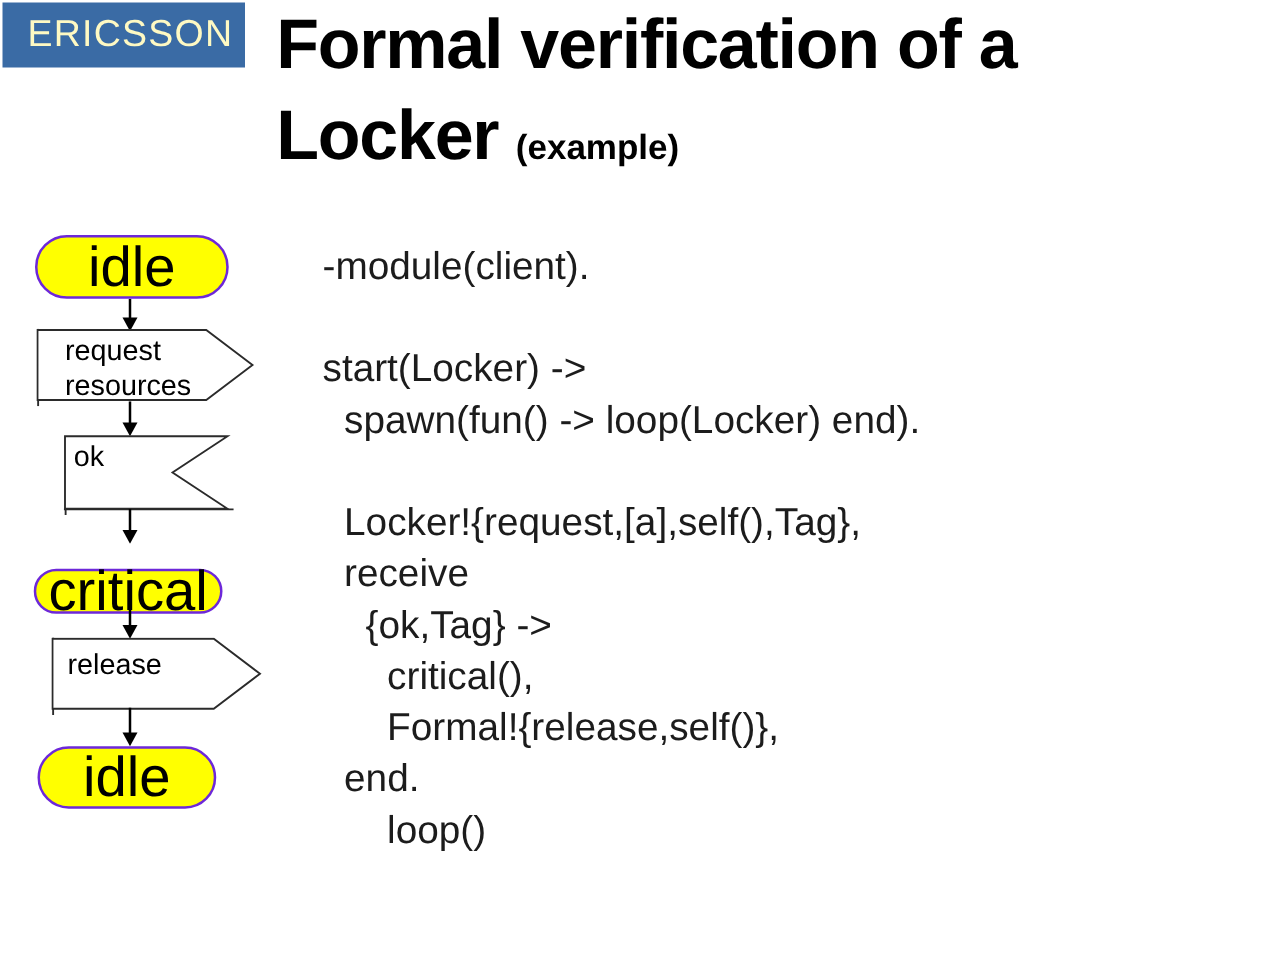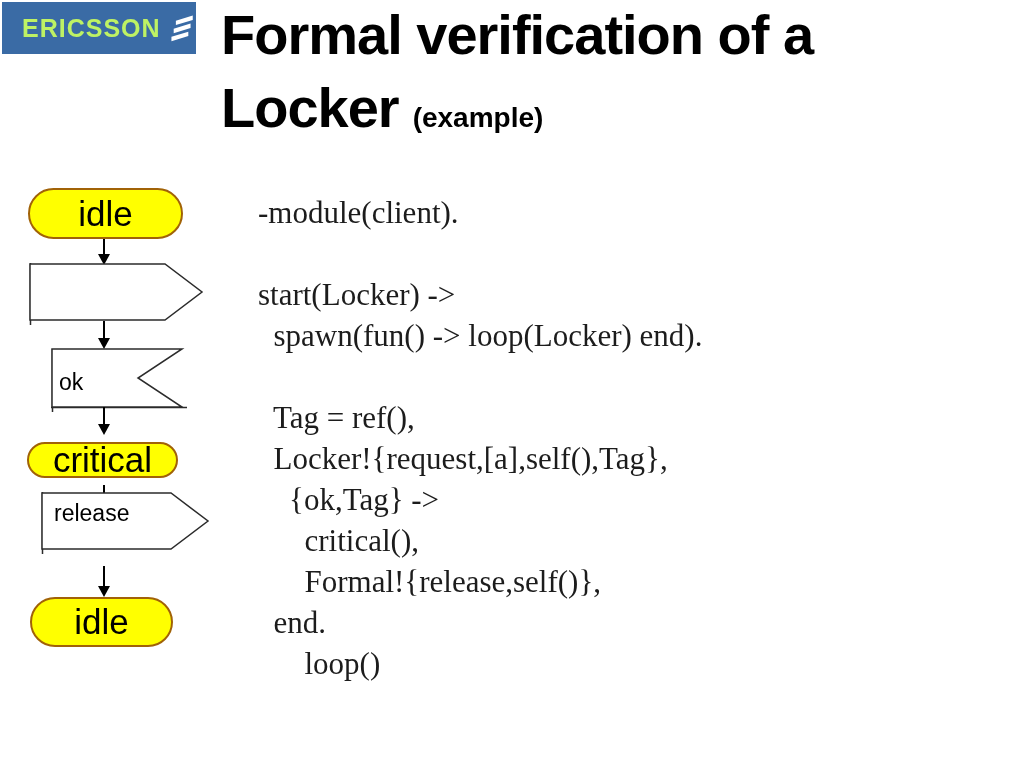--- a/index.html
+++ b/index.html
@@ -23,23 +23,23 @@
   
   .logo {
     position: absolute;
     left: 2px; top: 2px;
     width: 194px; height: 52px;
     background: var(--logo-blue);
     display: flex;
     align-items: center;
   }
   .logo-text {
-    color: #bef264;
-    font-weight: bold;
-    font-size: 25px;
+    color: #fef9c3;
+    font-weight: normal;
+    font-size: 30px;
     letter-spacing: 1px;
     margin-left: 20px;
   }
   .logo-emblem { margin-left: 9px; display: block; }
 
   
   .title {
     position: absolute;
     left: 221px; top: -2px;
     font-weight: bold;
@@ -52,60 +52,60 @@
   .title-annotation {
     font-size: 28px;
     letter-spacing: 0;
     margin-left: 14px;
   }
 
   
   .state {
     position: absolute;
     background: var(--state-fill);
-    border: 2px solid #a16207;
+    border: 2px solid #6d28d9;
     border-radius: 28px;
     display: flex;
     align-items: center;
     justify-content: center;
-    font-size: 35px;
+    font-size: 45px;
     color: var(--ink);
   }
   #idle-top    { left: 28px; top: 188px; width: 155px; height: 51px; }
-  #critical    { left: 27px; top: 442px; width: 151px; height: 36px; }
+  #critical    { left: 27px; top: 455px; width: 151px; height: 36px; }
   #idle-bottom { left: 30px; top: 597px; width: 143px; height: 50px; }
 
   .io-shape { position: absolute; }
   #request { left: 29px; top: 263px; width: 176px; height: 62px; }
   #ok      { left: 51px; top: 348px; width: 136px; height: 64px; }
-  #release { left: 41px; top: 492px; width: 170px; height: 62px; text-align: center; }
+  #release { left: 41px; top: 510px; width: 170px; height: 62px; text-align: center; }
   .io-shape svg { position: absolute; left: 0; top: 0; }
   .io-label {
     position: absolute;
     font-size: 23px;
     line-height: 28px;
     white-space: pre-line;
     color: var(--ink);
   }
   #request .io-label { left: 23px; top: 3px; }
-  #ok .io-label      { left: 8px;  top: 20px; text-align: center; }
+  #ok .io-label      { left: 8px;  top: 3px; text-align: center; }
   #release .io-label { left: 13px; top: 7px; }
 
   .arrow { position: absolute; left: 97px; }
   #arrow-1 { top: 239px; }
   #arrow-2 { top: 321px; }
   #arrow-3 { top: 407px; }
   #arrow-4 { top: 485px; }
   #arrow-5 { top: 566px; }
 
   
   .code {
     position: absolute;
     left: 258px; top: 192px;
-    font-family: Liberation Serif, serif;
+    font-family: Liberation Sans, sans-serif;
     font-size: 31px;
     color: var(--code-ink);
   }
   .code-line {
     height: 41px;
     line-height: 41px;
     white-space: pre;
   }
 </style>
 </head>
@@ -134,20 +134,22 @@
     <svg class="arrow" id="arrow-1" width="14" height="26" viewBox="0 0 14 26">
       <line x1="7" y1="0" x2="7" y2="16" stroke="#000" stroke-width="2"></line>
       <polygon points="1,15 13,15 7,26" fill="#000"></polygon>
     </svg>
 
     <div class="io-shape" id="request">
       <svg width="176" height="62" viewBox="0 0 176 62">
         <line x1="1.5" y1="0" x2="1.5" y2="62" stroke="#2b2b2b" stroke-width="1.5"></line>
         <polygon points="1,1 136,1 173,29 136,57 1,57" fill="#ffffff" stroke="#2b2b2b" stroke-width="1.5"></polygon>
       </svg>
+      <div class="io-label">request
+resources</div>
     </div>
 
     <svg class="arrow" id="arrow-2" width="14" height="28" viewBox="0 0 14 28">
       <line x1="7" y1="0" x2="7" y2="18" stroke="#000" stroke-width="2"></line>
       <polygon points="1,17 13,17 7,28" fill="#000"></polygon>
     </svg>
 
     <div class="io-shape" id="ok">
       <svg width="136" height="64" viewBox="0 0 136 64">
         <line x1="1.5" y1="1" x2="1.5" y2="64" stroke="#2b2b2b" stroke-width="1.5"></line>
@@ -185,22 +187,22 @@
     <div class="state" id="idle-bottom">idle</div>
 
   </div>
 
   <div class="code">
     <div class="code-line">-module(client).</div>
     <div class="code-line"></div>
     <div class="code-line">start(Locker) -&gt;</div>
     <div class="code-line">  spawn(fun() -&gt; loop(Locker) end).</div>
     <div class="code-line"></div>
-    <div class="code-line">  Tag = ref(),</div>
     <div class="code-line">  Locker!{request,[a],self(),Tag},</div>
+    <div class="code-line">  receive</div>
     <div class="code-line">    {ok,Tag} -&gt;</div>
     <div class="code-line">      critical(),</div>
     <div class="code-line">      Formal!{release,self()},</div>
     <div class="code-line">  end.</div>
     <div class="code-line">      loop()</div>
   </div>
 
 </div>
 
 </body></html>

